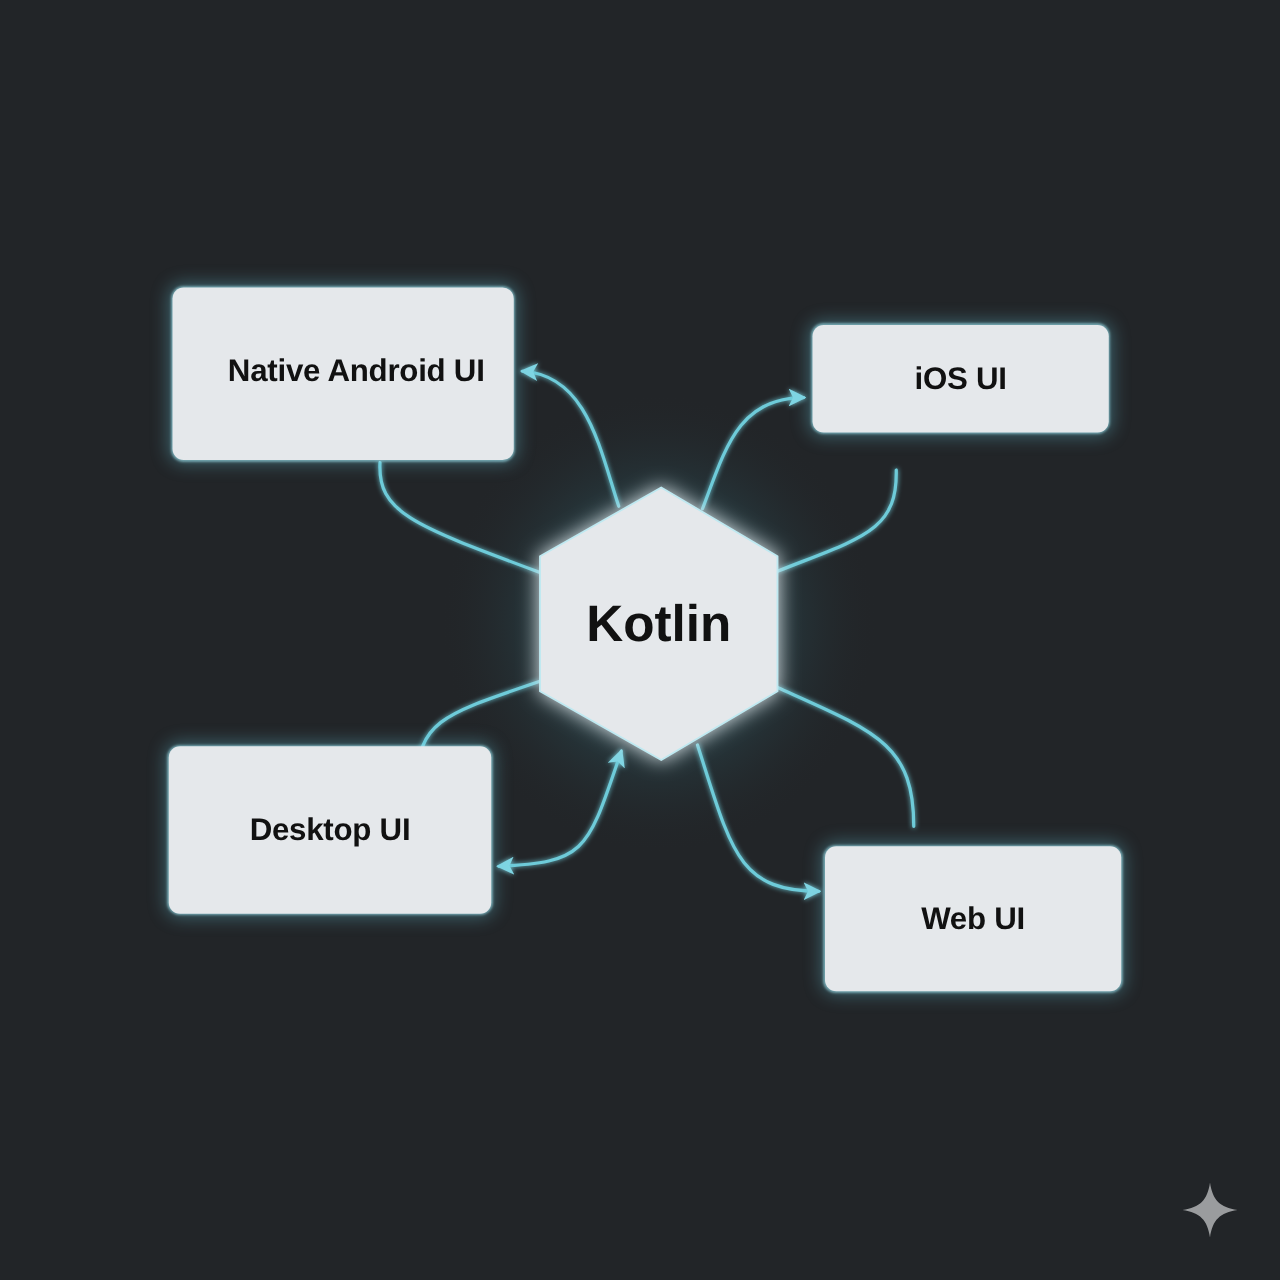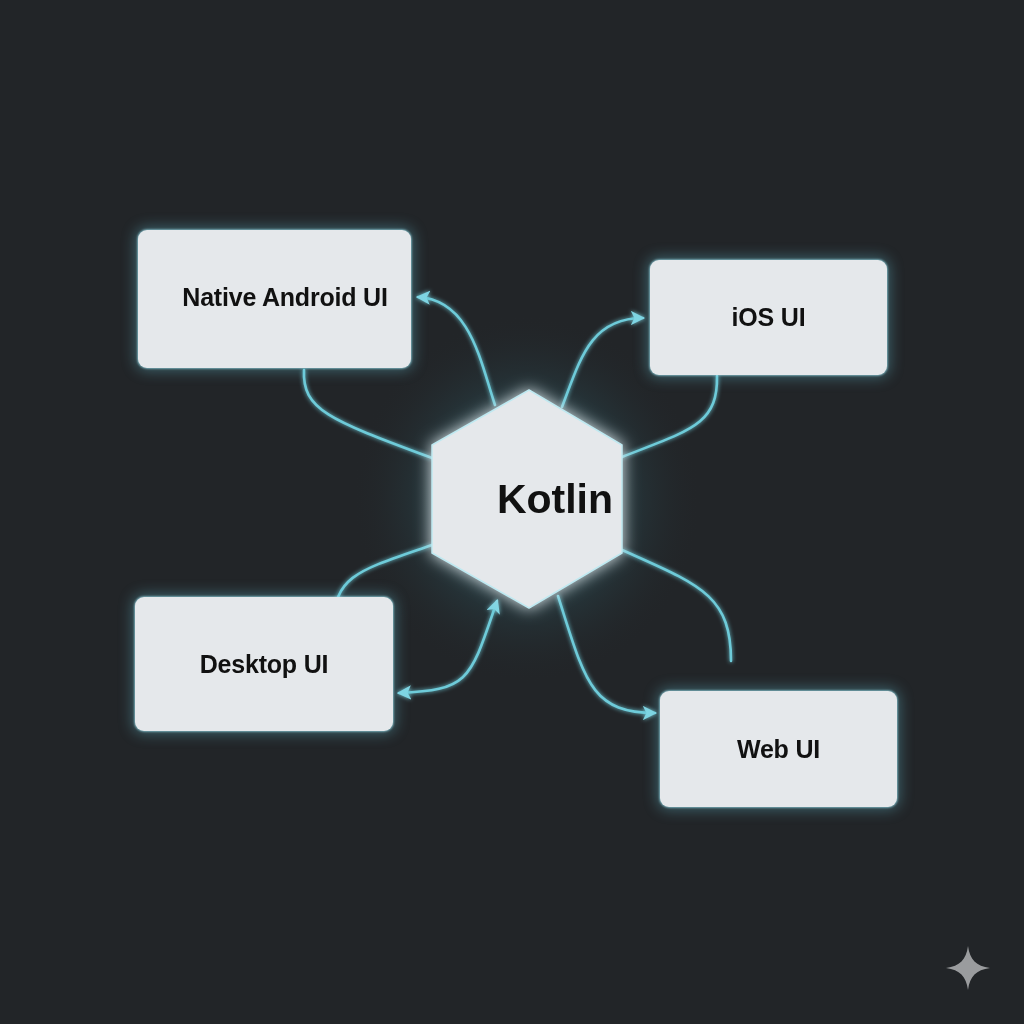--- a/index.html
+++ b/index.html
@@ -34,37 +34,36 @@
     .node-label {
       font-family: "Liberation Sans", sans-serif;
       font-weight: bold;
       color: #111111;
       font-size: 25px;
       letter-spacing: -0.2px;
       white-space: nowrap;
     }
     #node-android { left: 138px; top: 230px; width: 273px; height: 138px; padding-left: 21px; }
     #node-android .node-label { margin-top: -4px; }
-    #node-ios { left: 650px; top: 260px; width: 237px; height: 115px; }
+    #node-ios { left: 650px; top: 260px; width: 237px; height: 86px; }
     #node-desktop { left: 135px; top: 597px; width: 258px; height: 134px; }
-    #node-web { left: 660px; top: 691px; width: 237px; height: 116px; }
+    #node-web { left: 660px; top: 677px; width: 237px; height: 116px; }
     .hex-label {
       position: absolute;
       left: 432px; top: 390px;
       width: 190px; height: 218px;
       display: flex;
       flex-direction: column;
       align-items: center;
       justify-content: center;
       font-family: "Liberation Sans", sans-serif;
       font-weight: bold;
       color: #111111;
       font-size: 41px;
       line-height: 48px;
-      padding-left: 28px;
     }
     .sparkle {
       position: absolute;
       left: 944px; top: 944px;
       width: 48px; height: 48px;
     }
   </style>
 </head>
 <body>
 

